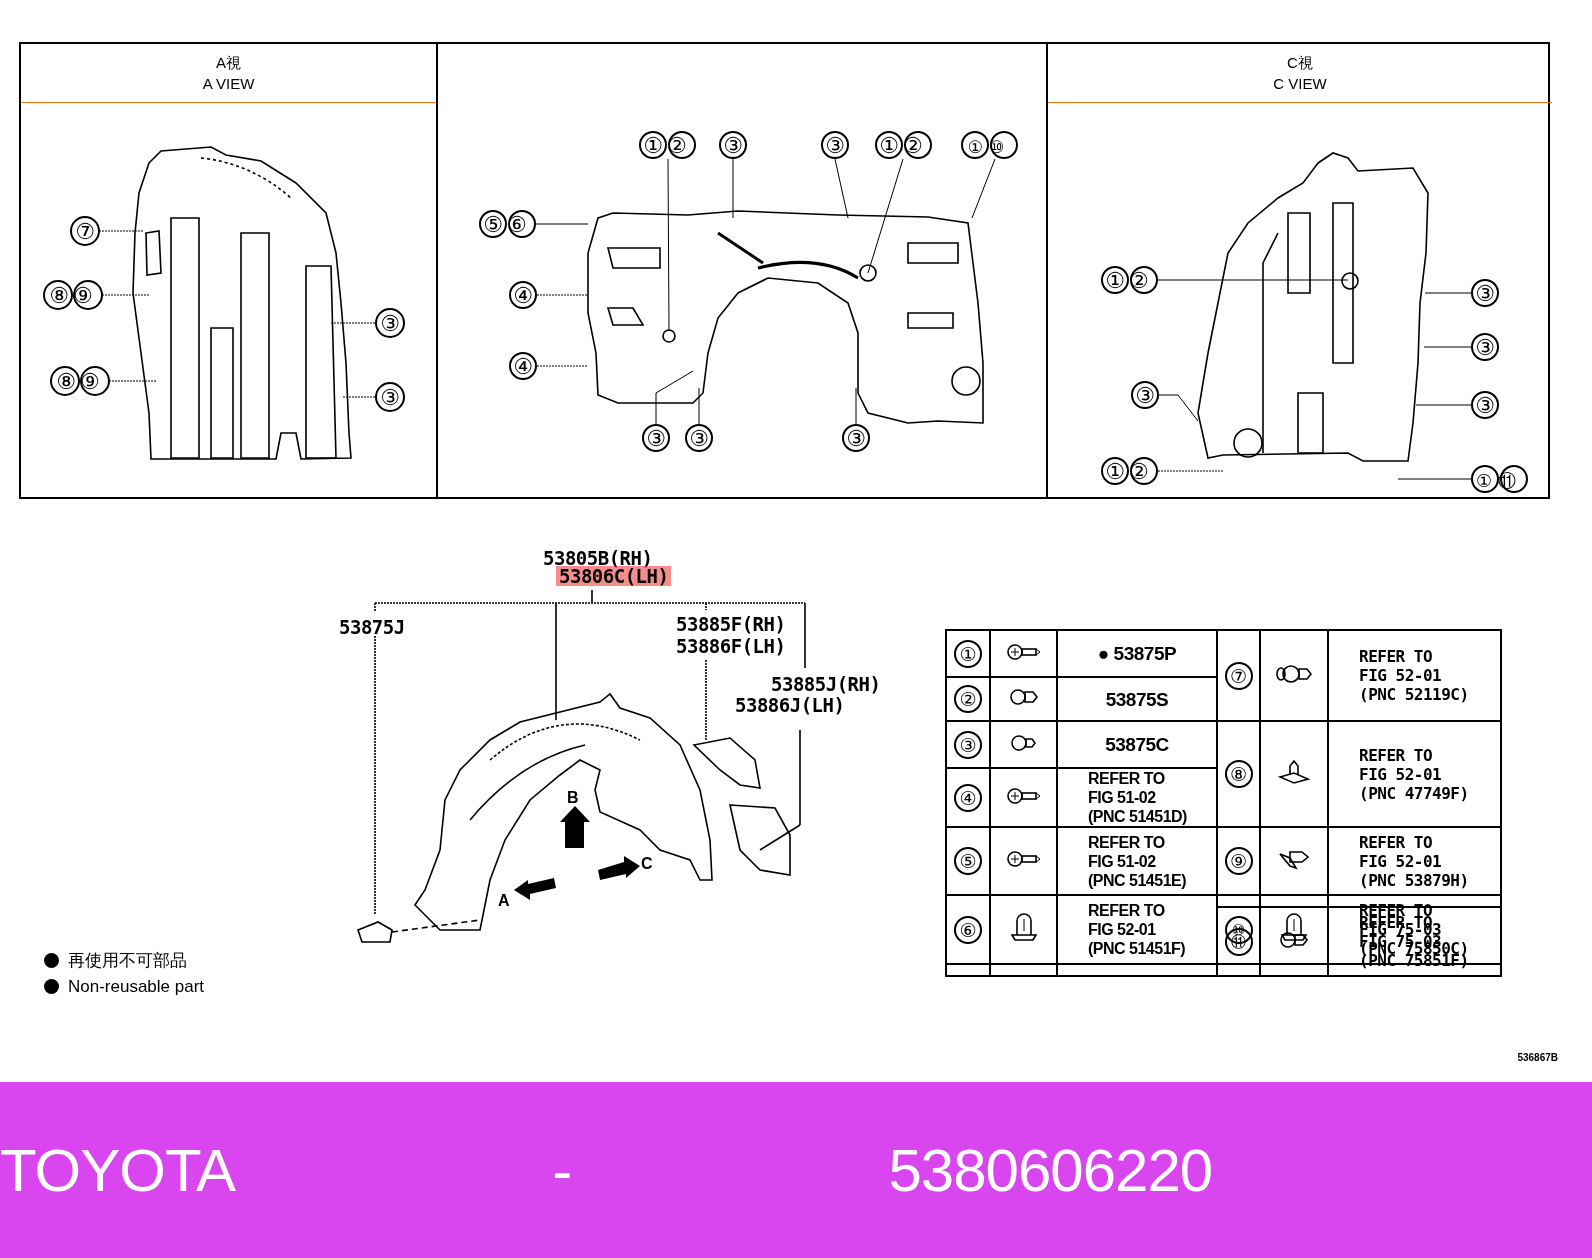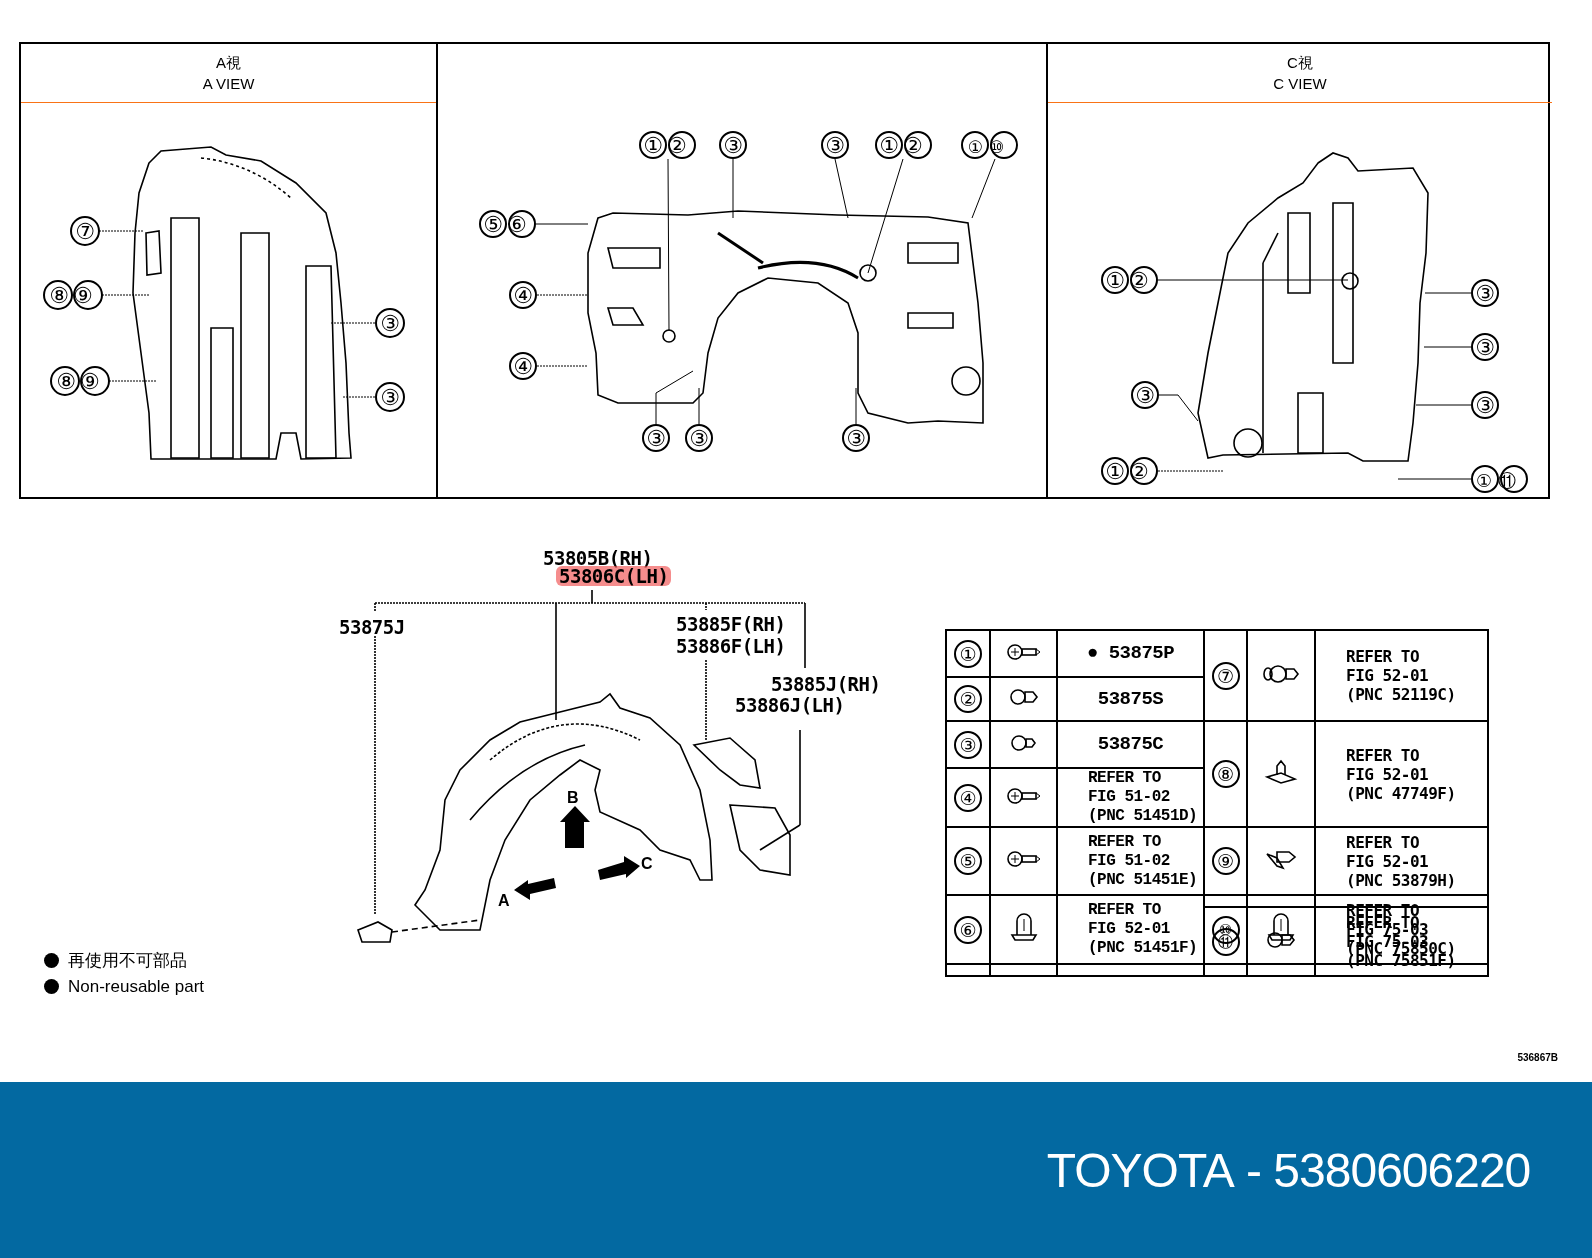--- a/index.html
+++ b/index.html
@@ -12,48 +12,48 @@
   .views .col:last-child { border-right: none; }
   .views .head { position: absolute; left: 0; right: 0; top: 0; height: 59px; border-bottom: 1px solid #f97316;
                  display: flex; flex-direction: column; align-items: center; justify-content: center;
                  font-size: 15px; line-height: 21px; }
   .views .body { position: absolute; left: 0; right: 0; top: 59px; bottom: 0; }
   .views svg { position: absolute; left: 0; top: 0; }
 
   
   .pn { position: absolute; font-family: "DejaVu Sans Mono", monospace; font-weight: bold; font-size: 19px;
         line-height: 20px; letter-spacing: -0.5px; white-space: nowrap; }
-  .hl { background: rgba(240,80,80,0.65); padding: 0 3px; border-radius: 6px; }
+  .hl { background: rgba(240,80,80,0.65); padding: 0 3px; }
   .diagram-svg { position: absolute; left: 0; top: 0; }
 
   
   .legend { position: absolute; left: 945px; top: 629px; border-collapse: collapse; }
   .legend td { border: 2px solid #000; vertical-align: middle; }
   .legend .num { width: 44px; text-align: center; font-family: "DejaVu Sans", sans-serif; font-size: 22px; }
   .legend .ico { width: 67px; text-align: center; }
-  .legend .txt { width: 147px; font-family: Liberation Mono, monospace; font-weight: bold; font-size: 16px;
+  .legend .txt { width: 160px; font-family: Liberation Sans, sans-serif; font-weight: bold; font-size: 16px;
                  line-height: 19px; padding-left: 30px; letter-spacing: -0.5px; white-space: pre; }
   .legend .txt.c { text-align: center; padding-left: 0; font-size: 19px; }
   .legend .num2 { width: 43px; text-align: center; font-family: "DejaVu Sans", sans-serif; font-size: 22px; }
   .legend .ico2 { width: 68px; text-align: center; }
   .legend .txtR { width: 173px; font-family: "DejaVu Sans Mono", monospace; font-weight: bold; font-size: 16px;
                   line-height: 19px; padding-left: 30px; letter-spacing: -0.5px; white-space: pre; }
   .circ { display: inline-block; width: 28px; height: 28px; border: 2px solid #000; border-radius: 50%;
           line-height: 24px; font-size: 19px; text-align: center; }
 
   
   .notes { position: absolute; left: 44px; top: 948px; font-size: 17px; line-height: 26px; }
   .notes .dot { display: inline-block; width: 15px; height: 15px; border-radius: 50%; background: #000;
                 margin-right: 9px; vertical-align: -2px; }
   .refcode { position: absolute; right: 34px; top: 1052px; font-size: 10px; font-weight: bold; }
 
   
-  .footer { position: absolute; left: 0; top: 1082px; width: 1592px; height: 176px; background: #0369a1;
-            display: flex; align-items: center; justify-content: flex-end; color: #fff;
-            font-family: "Liberation Sans", sans-serif; font-size: 48px; letter-spacing: -1px; }
+  .footer { position: absolute; left: 0; top: 1082px; width: 1592px; height: 176px; background: #d946ef;
+            display: flex; align-items: center; justify-content: space-between; color: #fff;
+            font-family: "Liberation Sans", sans-serif; font-size: 60px; letter-spacing: -1px; }
   .footer span { white-space: pre; }
 </style>
 </head>
 <body>
 
 <div class="views">
 
   <div class="col" style="left:0;width:417px;">
     <div class="head">
       <span>A視</span>

